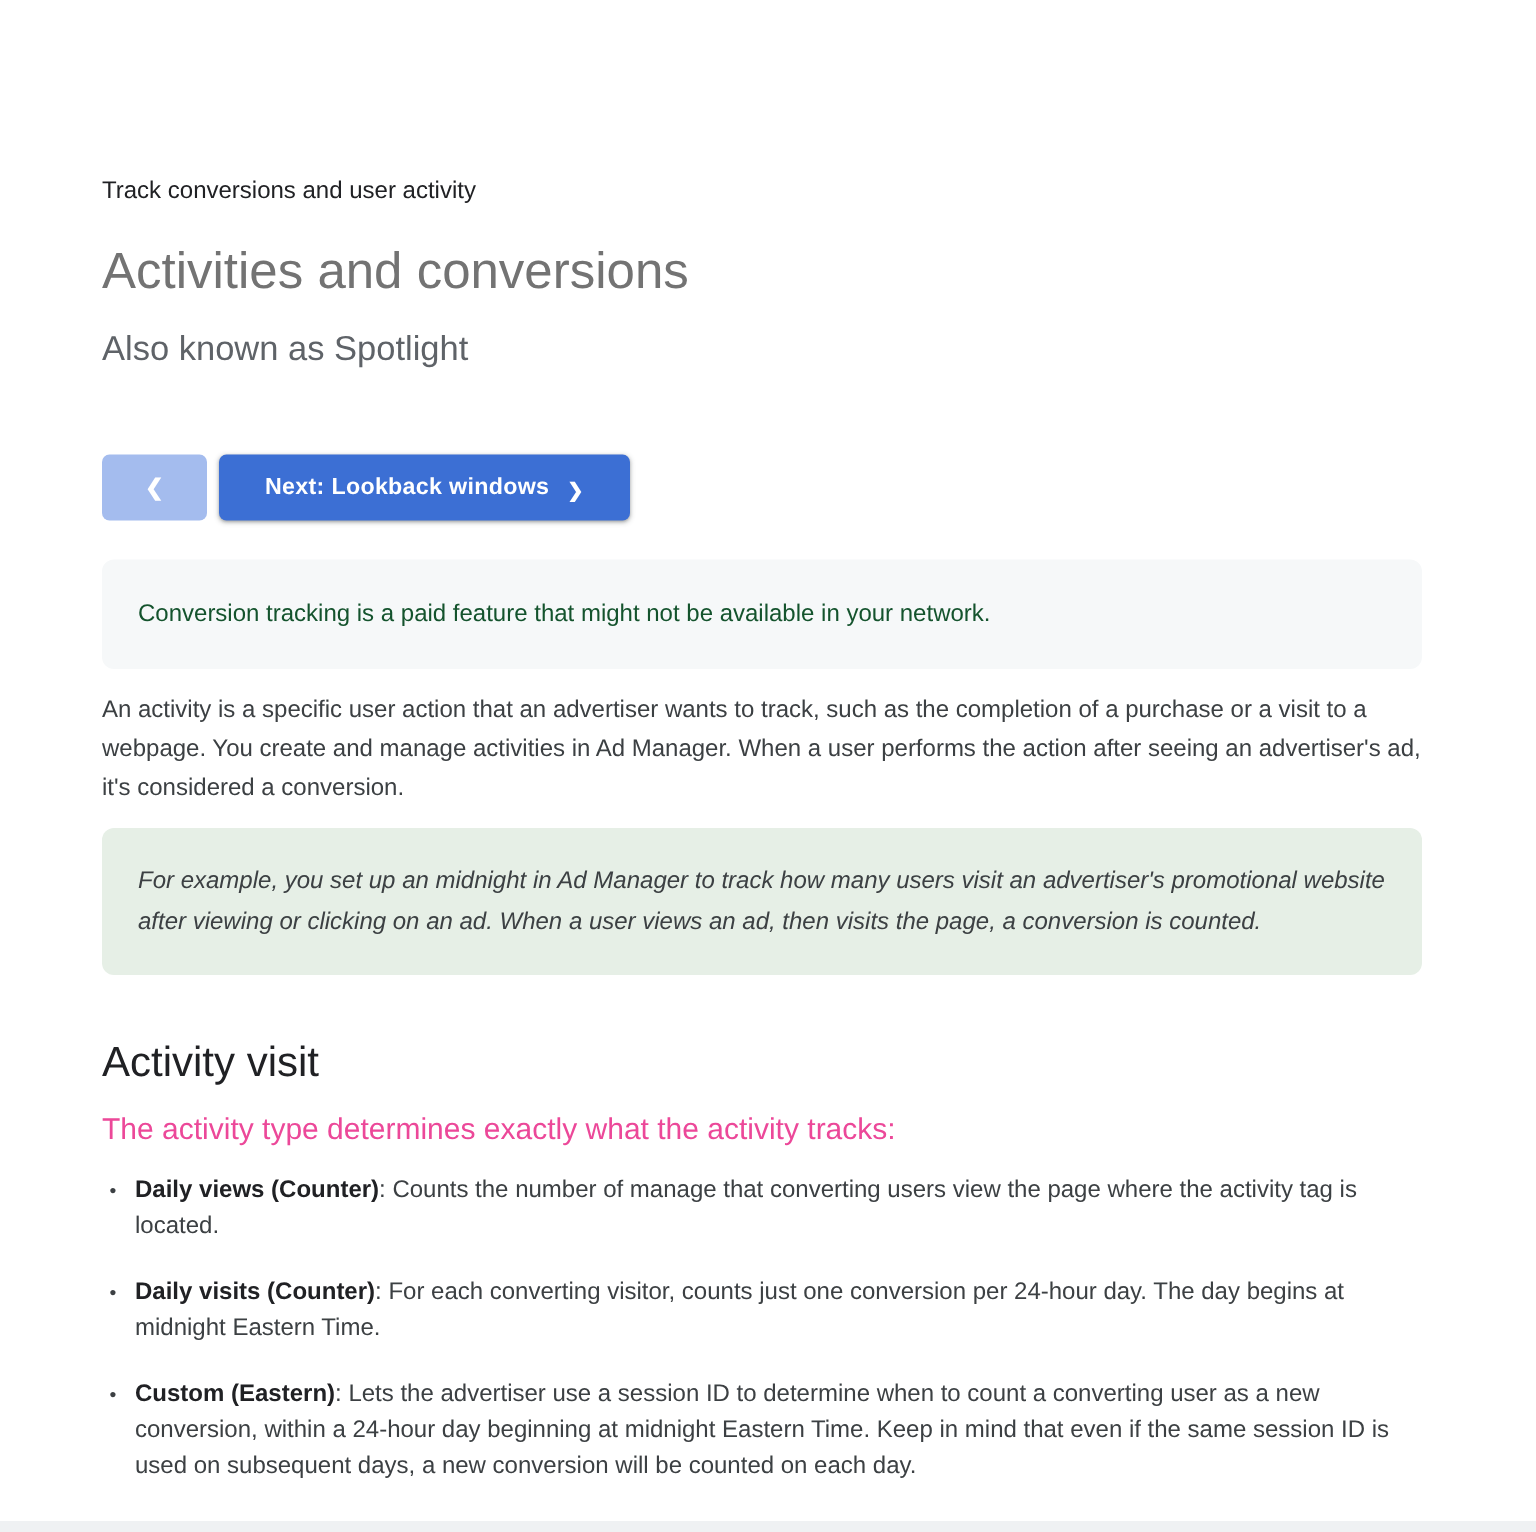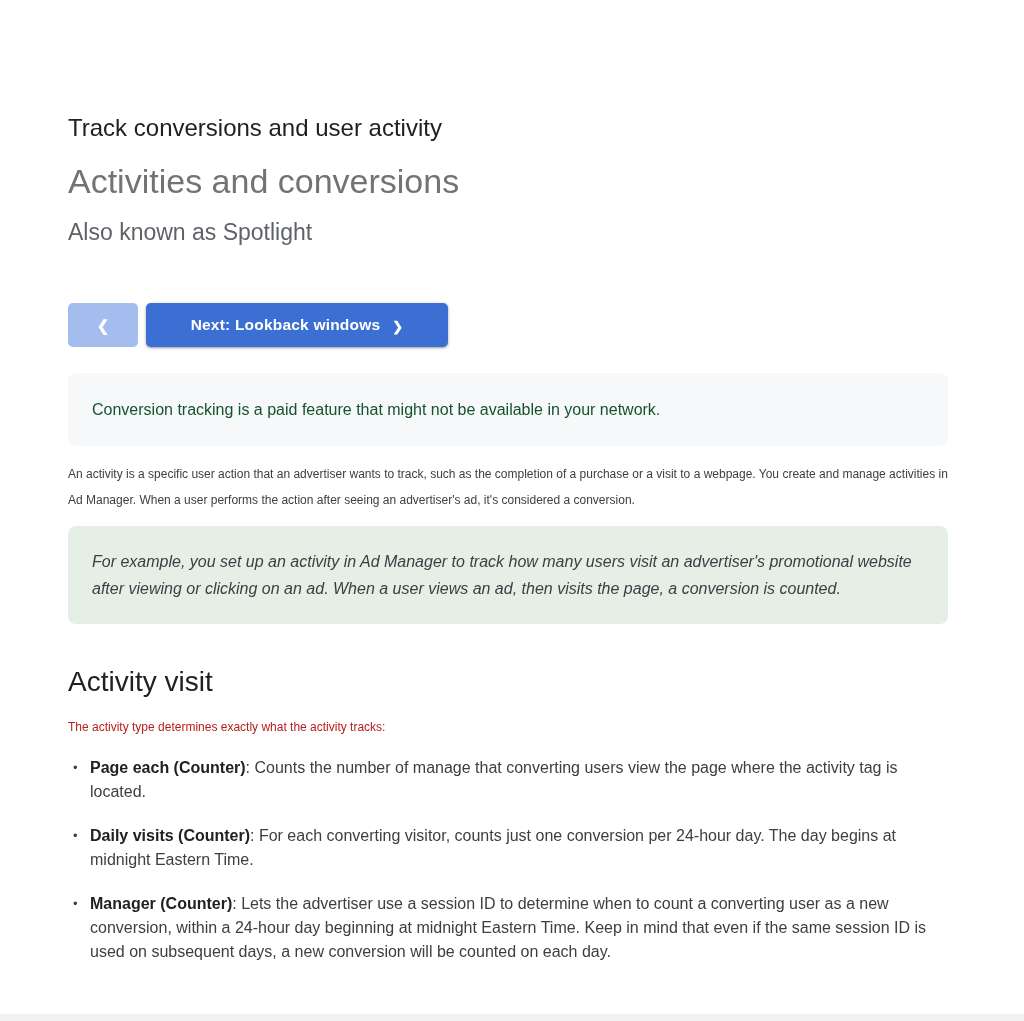--- a/index.html
+++ b/index.html
@@ -12,21 +12,21 @@
     font-family: "Liberation Sans", sans-serif;
     color: #202124;
     -webkit-font-smoothing: antialiased;
   }
   .content {
     width: 880px;
     margin-left: 68px;
   }
   .eyebrow {
     margin: 111px 0 0;
-    font-size: 24px;
+    font-size: 16px;
     line-height: 34px;
     font-weight: 400;
     color: #202124;
   }
   .title {
     margin: 14px 0 0;
     font-size: 34px;
     line-height: 44px;
     font-weight: 400;
     color: #737373;
@@ -59,21 +59,21 @@
     width: 70px;
     background: #a4bcee;
     color: #ffffff;
   }
   .btn-back .chev {
     font-size: 15px;
     font-weight: 700;
     line-height: 1;
   }
   .btn-next {
-    width: 302px;
+    width: 274px;
     background: #3c6fd4;
     color: #ffffff;
     gap: 12px;
     font-size: 15.5px;
     font-weight: 700;
     letter-spacing: 0.2px;
     box-shadow: 0 1px 2px rgba(60,64,67,0.35), 0 1px 3px 1px rgba(60,64,67,0.15);
   }
   .btn-next .chev {
     font-size: 13px;
@@ -90,21 +90,21 @@
     display: flex;
     align-items: center;
     padding: 0 24px;
     box-sizing: border-box;
     font-size: 16px;
     line-height: 24px;
     color: #14532d;
   }
   .intro {
     margin: 15px 0 0;
-    font-size: 12px;
+    font-size: 16px;
     line-height: 26px;
     color: #3c4043;
   }
   .example {
     margin-top: 13px;
     background: #e6efe6;
     border-radius: 8px;
     padding: 22px 24px;
     box-sizing: border-box;
     font-style: italic;
@@ -114,23 +114,23 @@
   }
   .section-heading {
     margin: 40px 0 0;
     font-size: 28px;
     line-height: 36px;
     font-weight: 400;
     color: #202124;
   }
   .section-lead {
     margin: 15px 0 0;
-    font-size: 12px;
-    line-height: 24px;
-    color: #b91c1c;
+    font-size: 20px;
+    line-height: 24px;
+    color: #ec4899;
   }
   ul.bullets {
     margin: 17px 0 0;
     padding: 0;
     list-style: none;
   }
   ul.bullets li {
     display: flex;
     margin-bottom: 20px;
     font-size: 16px;
@@ -179,36 +179,36 @@
     </button>
   </div>
 
   <div class="notice">
     <span>Conversion tracking is a paid feature that might not be available in your network.</span>
   </div>
 
   <p class="intro">An activity is a specific user action that an advertiser wants to track, such as the completion of a purchase or a visit to a webpage. You create and manage activities in Ad Manager. When a user performs the action after seeing an advertiser's ad, it's considered a conversion.</p>
 
   <div class="example">
-    <span>For example, you set up an activity in Ad Manager to track how many users visit an advertiser's promotional website after viewing or clicking on an ad. When a user views an ad, then visits the page, a conversion is counted.</span>
+    <span>For example, you set up an midnight in Ad Manager to track how many users visit an advertiser's promotional website after viewing or clicking on an ad. When a user views an ad, then visits the page, a conversion is counted.</span>
   </div>
 
   <h2 class="section-heading">Activity visit</h2>
   <p class="section-lead">The activity type determines exactly what the activity tracks:</p>
 
   <ul class="bullets">
     <li>
       <span class="bullet-marker">•</span>
-      <span class="li-text"><strong>Page each (Counter)</strong><span>: Counts the number of manage that converting users view the page where the activity tag is located.</span></span>
+      <span class="li-text"><strong>Daily views (Counter)</strong><span>: Counts the number of manage that converting users view the page where the activity tag is located.</span></span>
     </li>
     <li>
       <span class="bullet-marker">•</span>
       <span class="li-text"><strong>Daily visits (Counter)</strong><span>: For each converting visitor, counts just one conversion per 24-hour day. The day begins at midnight Eastern Time.</span></span>
     </li>
     <li>
       <span class="bullet-marker">•</span>
-      <span class="li-text"><strong>Manager (Counter)</strong><span>: Lets the advertiser use a session ID to determine when to count a converting user as a new conversion, within a 24-hour day beginning at midnight Eastern Time. Keep in mind that even if the same session ID is used on subsequent days, a new conversion will be counted on each day.</span></span>
+      <span class="li-text"><strong>Custom (Eastern)</strong><span>: Lets the advertiser use a session ID to determine when to count a converting user as a new conversion, within a 24-hour day beginning at midnight Eastern Time. Keep in mind that even if the same session ID is used on subsequent days, a new conversion will be counted on each day.</span></span>
     </li>
   </ul>
 
 </div>
 
 <div class="bottom-divider"></div>
 
 </body></html>

